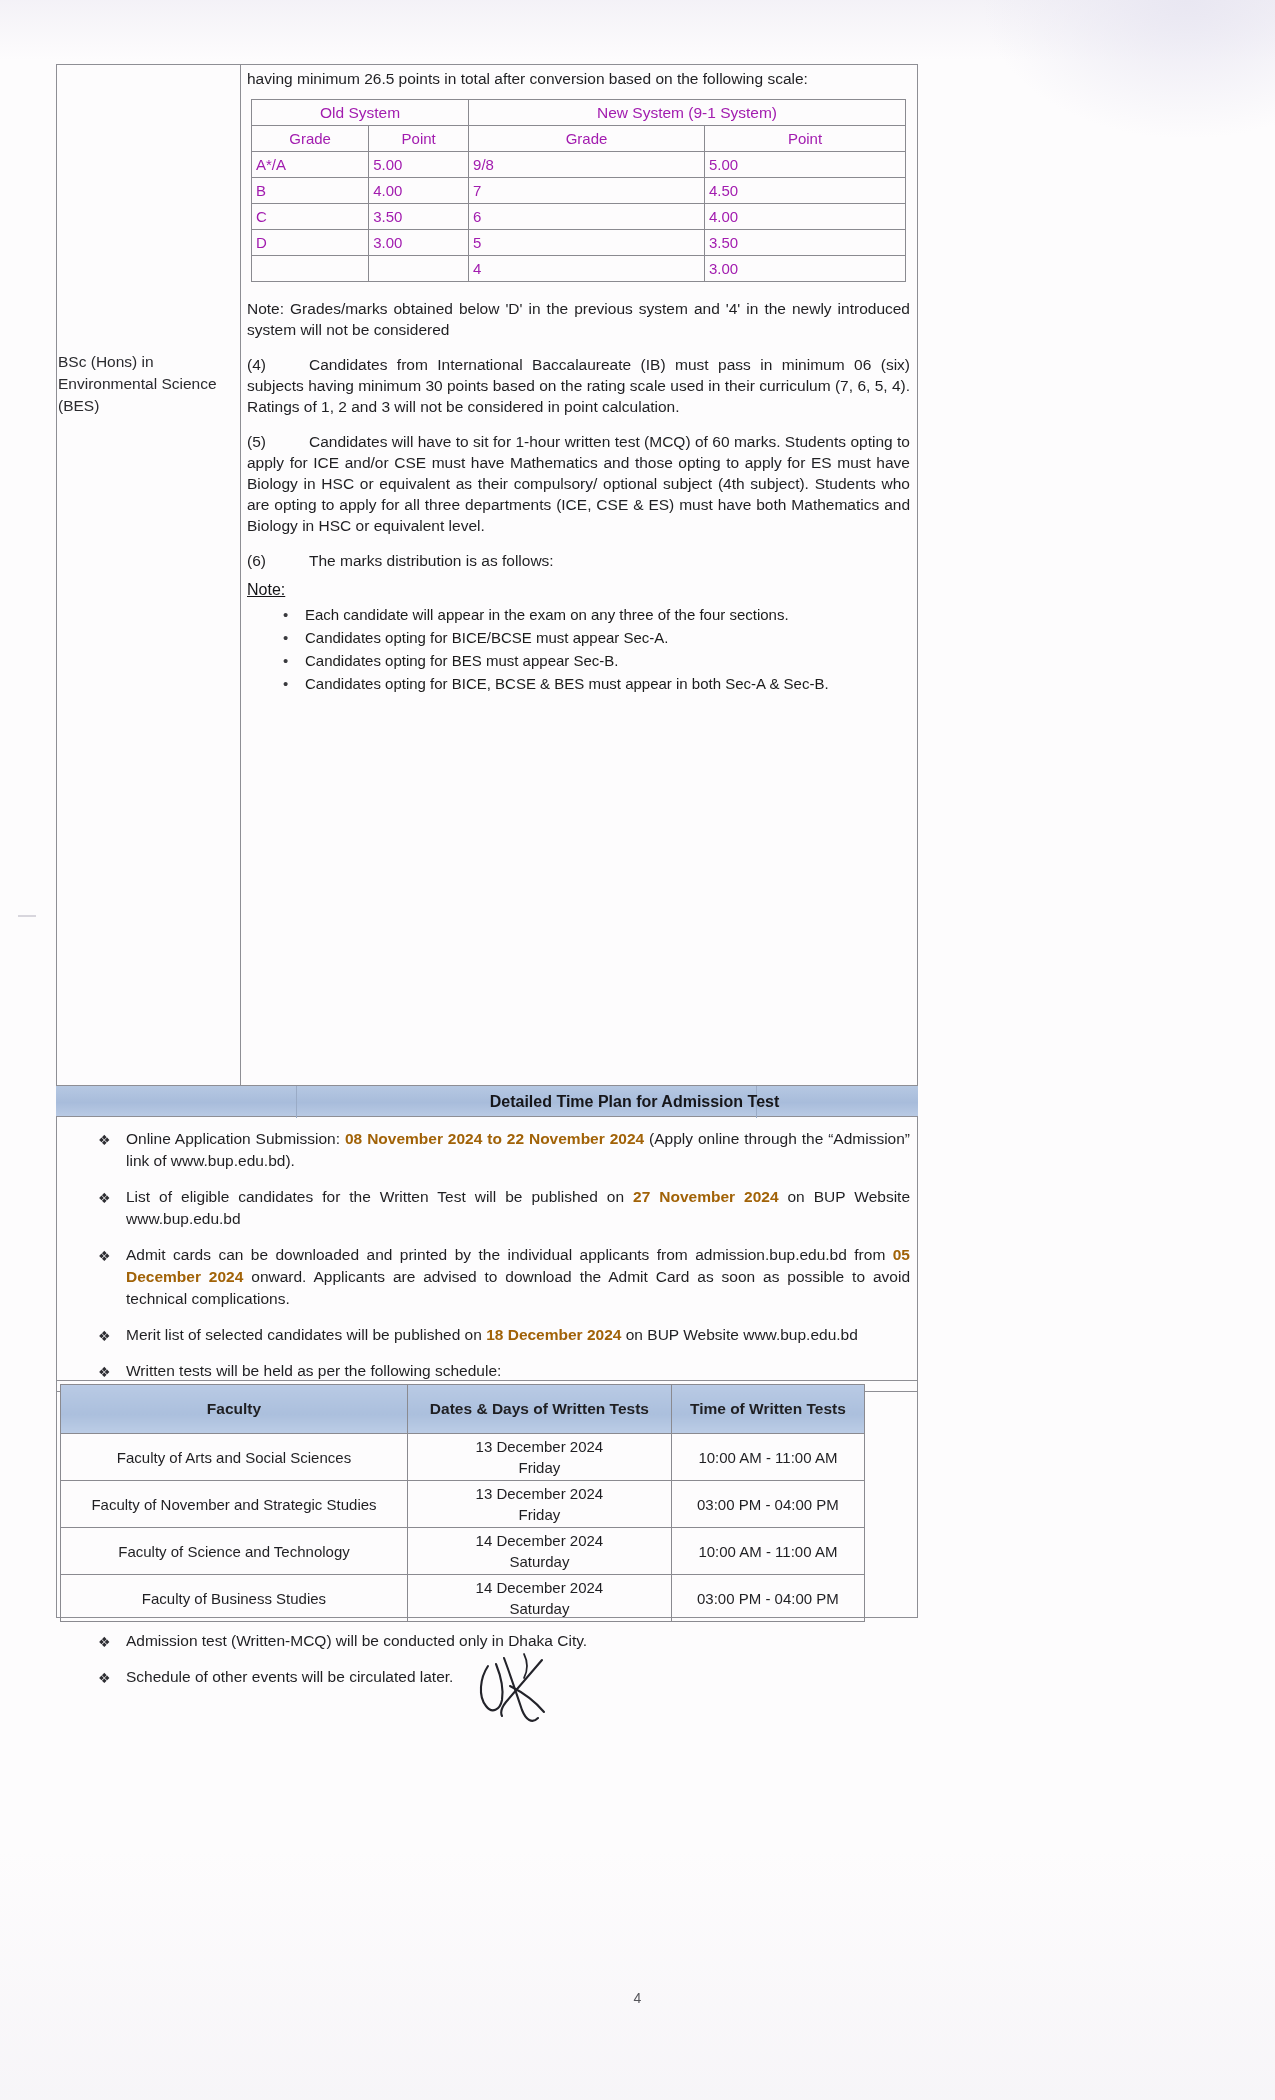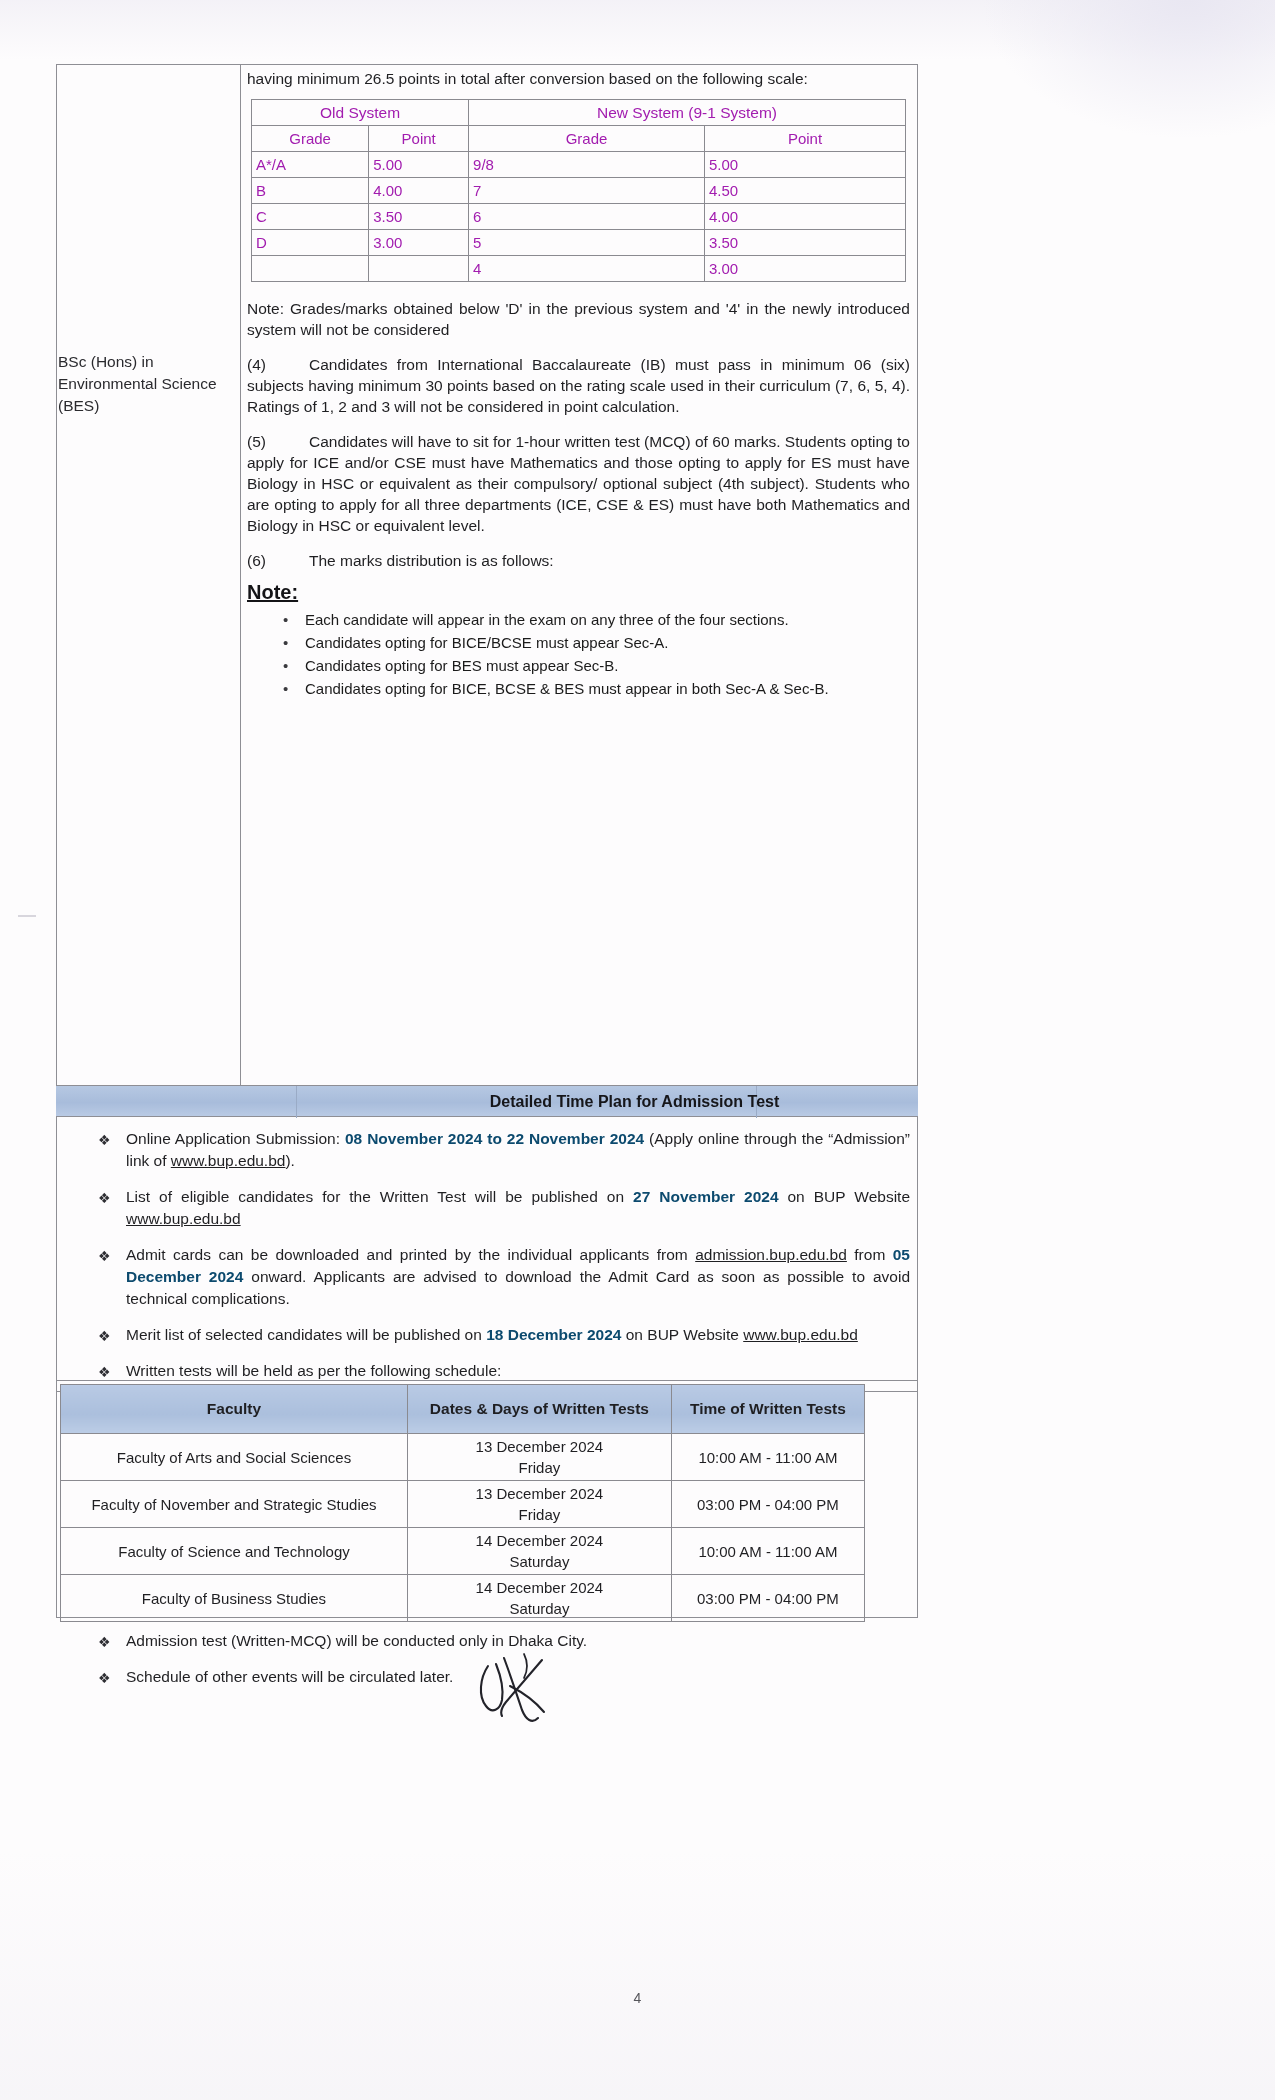--- a/index.html
+++ b/index.html
@@ -108,22 +108,22 @@
     border: 1px solid #8a8a90;
     padding: 2px 4px;
     font-weight: normal;
     color: #a21caf;
     height: 21px;
   }
   table.grade-table th.grp { font-size: 15.5px; }
 
   
   .note-head {
-    font-size: 20px;
-    font-weight: bold;
+    font-size: 16px;
+    font-weight: normal;
     text-decoration: underline;
     margin: 2px 0 4px 0;
     display: block;
     color: #141417;
   }
   ul.dot-list {
     margin: 0 0 4px 0;
     padding-left: 58px;
     list-style: none;
     font-size: 15px;
@@ -195,22 +195,22 @@
     text-align: justify;
     color: #1f1f22;
   }
   .tl-item .dia {
     position: absolute;
     left: 8px;
     top: 1px;
     font-size: 14px;
     color: #2e2e33;
   }
-  b.bold { font-weight: bold; color: #0c4a6e; }
-  .u { text-decoration: underline; }
+  b.bold { font-weight: bold; color: #a16207; }
+  .u { }
 
   
   .sched-wrap {
     position: absolute;
     left: 56px;
     top: 1380px;
     width: 862px;
     height: 238px;
     border: 1px solid #8e8e94;
     box-sizing: border-box;

